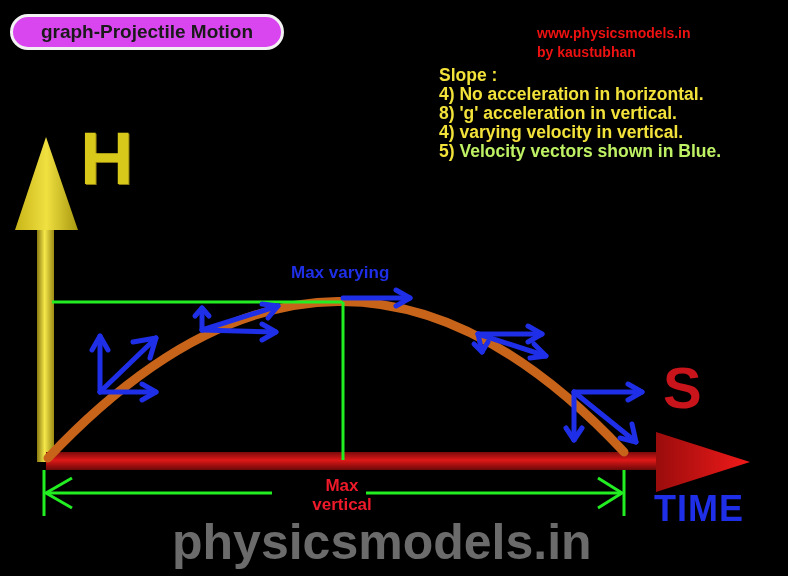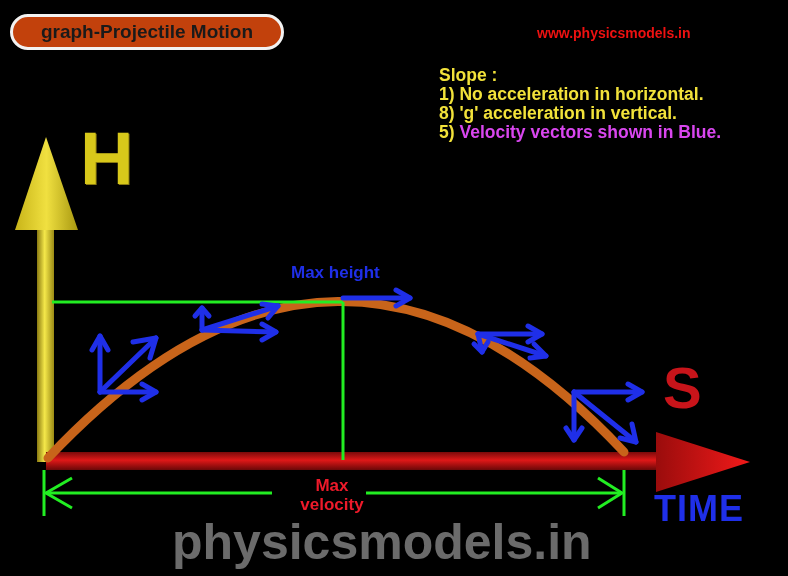--- a/index.html
+++ b/index.html
@@ -1,49 +1,51 @@
 <!DOCTYPE html>
 <html><head>
 <meta charset="utf-8">
 <style>
   html, body { margin: 0; padding: 0; background: #000; }
   body { width: 788px; height: 576px; position: relative; overflow: hidden; font-family: "Liberation Sans", sans-serif; }
   .title-pill {
     position: absolute; left: 10px; top: 14px; width: 274px; height: 36px;
-    background: #c2410c; border: 3px solid #f2f2f2; border-radius: 20px;
+    background: #d946ef; border: 3px solid #f2f2f2; border-radius: 20px;
     box-sizing: border-box; display: flex; align-items: center; justify-content: center;
     font-weight: bold; font-size: 19px; color: #1a1a1a;
   }
   .credit { position: absolute; left: 537px; top: 12px; color: #ee1111; font-weight: bold; font-size: 14px; line-height: 19px; margin-top: 12px; }
   .points { position: absolute; left: 439px; top: 66px; font-weight: bold; font-size: 17.5px; line-height: 19px; color: #f2e23a; white-space: nowrap; }
-  .points .blue { color: #d946ef; }
+  .points .blue { color: #bef264; }
   .points .indent { padding-left: 17px; }
   svg.diagram { position: absolute; left: 0; top: 0; }
   .lbl-maxh { position: absolute; left: 291px; top: 263px; color: #1f2fe8; font-weight: bold; font-size: 17px; }
-  .lbl-maxd { position: absolute; left: 276px; top: 476px; color: #ee1a2a; font-weight: bold; font-size: 17px; line-height: 19px; text-align: center; width: 112px; }
+  .lbl-maxd { position: absolute; left: 286px; top: 476px; color: #ee1a2a; font-weight: bold; font-size: 17px; line-height: 19px; text-align: center; width: 112px; }
   .lbl-h { position: absolute; left: 80px; top: 122px; color: #d8c81a; font-weight: bold; font-size: 74px; line-height: 74px; text-shadow: 1px 1px 0 #8a7a10; }
   .lbl-s { position: absolute; left: 663px; top: 358px; color: #c8141a; font-weight: bold; font-size: 58px; line-height: 60px; }
   .lbl-time { position: absolute; left: 654px; top: 489px; color: #1f2fe8; font-weight: bold; font-size: 36px; line-height: 40px; letter-spacing: 1px; }
   .watermark { position: absolute; left: 172px; top: 514px; color: #6b6b6b; font-weight: bold; font-size: 50px; line-height: 56px; }
 </style>
 </head>
 <body>
 
 <div class="title-pill">
   <span>graph-Projectile Motion</span>
 </div>
 
 <div class="credit">
   <div>www.physicsmodels.in</div>
+  <div>by kaustubhan</div>
 </div>
 
 <div class="points">
   <div>Slope  :</div>
-  <div>1) No acceleration in horizontal.</div>
+  <div>4) No acceleration in horizontal.</div>
   <div>8) 'g' acceleration in vertical.</div>
+  <div>4) varying velocity in vertical.</div>
   <div>
     <span>5)</span>
     <span class="blue">Velocity vectors shown in Blue.</span>
   </div>
 </div>
 
 <svg class="diagram" width="788" height="576" viewBox="0 0 788 576">
   <defs>
     <linearGradient id="ygrad" x1="0" x2="1" y1="0" y2="0">
       <stop offset="0" stop-color="#8a7a10"></stop>
@@ -120,18 +122,18 @@
     <line x1="574" y1="392" x2="574" y2="440"></line>
     <polyline points="566,428 574,440 582,428"></polyline>
     <line x1="574" y1="392" x2="636" y2="442"></line>
     <polyline points="632,424 636,442 620,438"></polyline>
   </g>
 </svg>
 
 <div class="lbl-h">H</div>
 <div class="lbl-s">S</div>
 <div class="lbl-time">TIME</div>
-<div class="lbl-maxh">Max height</div>
+<div class="lbl-maxh">Max varying</div>
 <div class="lbl-maxd">
   <div>Max</div>
-  <div>velocity</div>
+  <div>vertical</div>
 </div>
 <div class="watermark">physicsmodels.in</div>
 
 </body></html>

